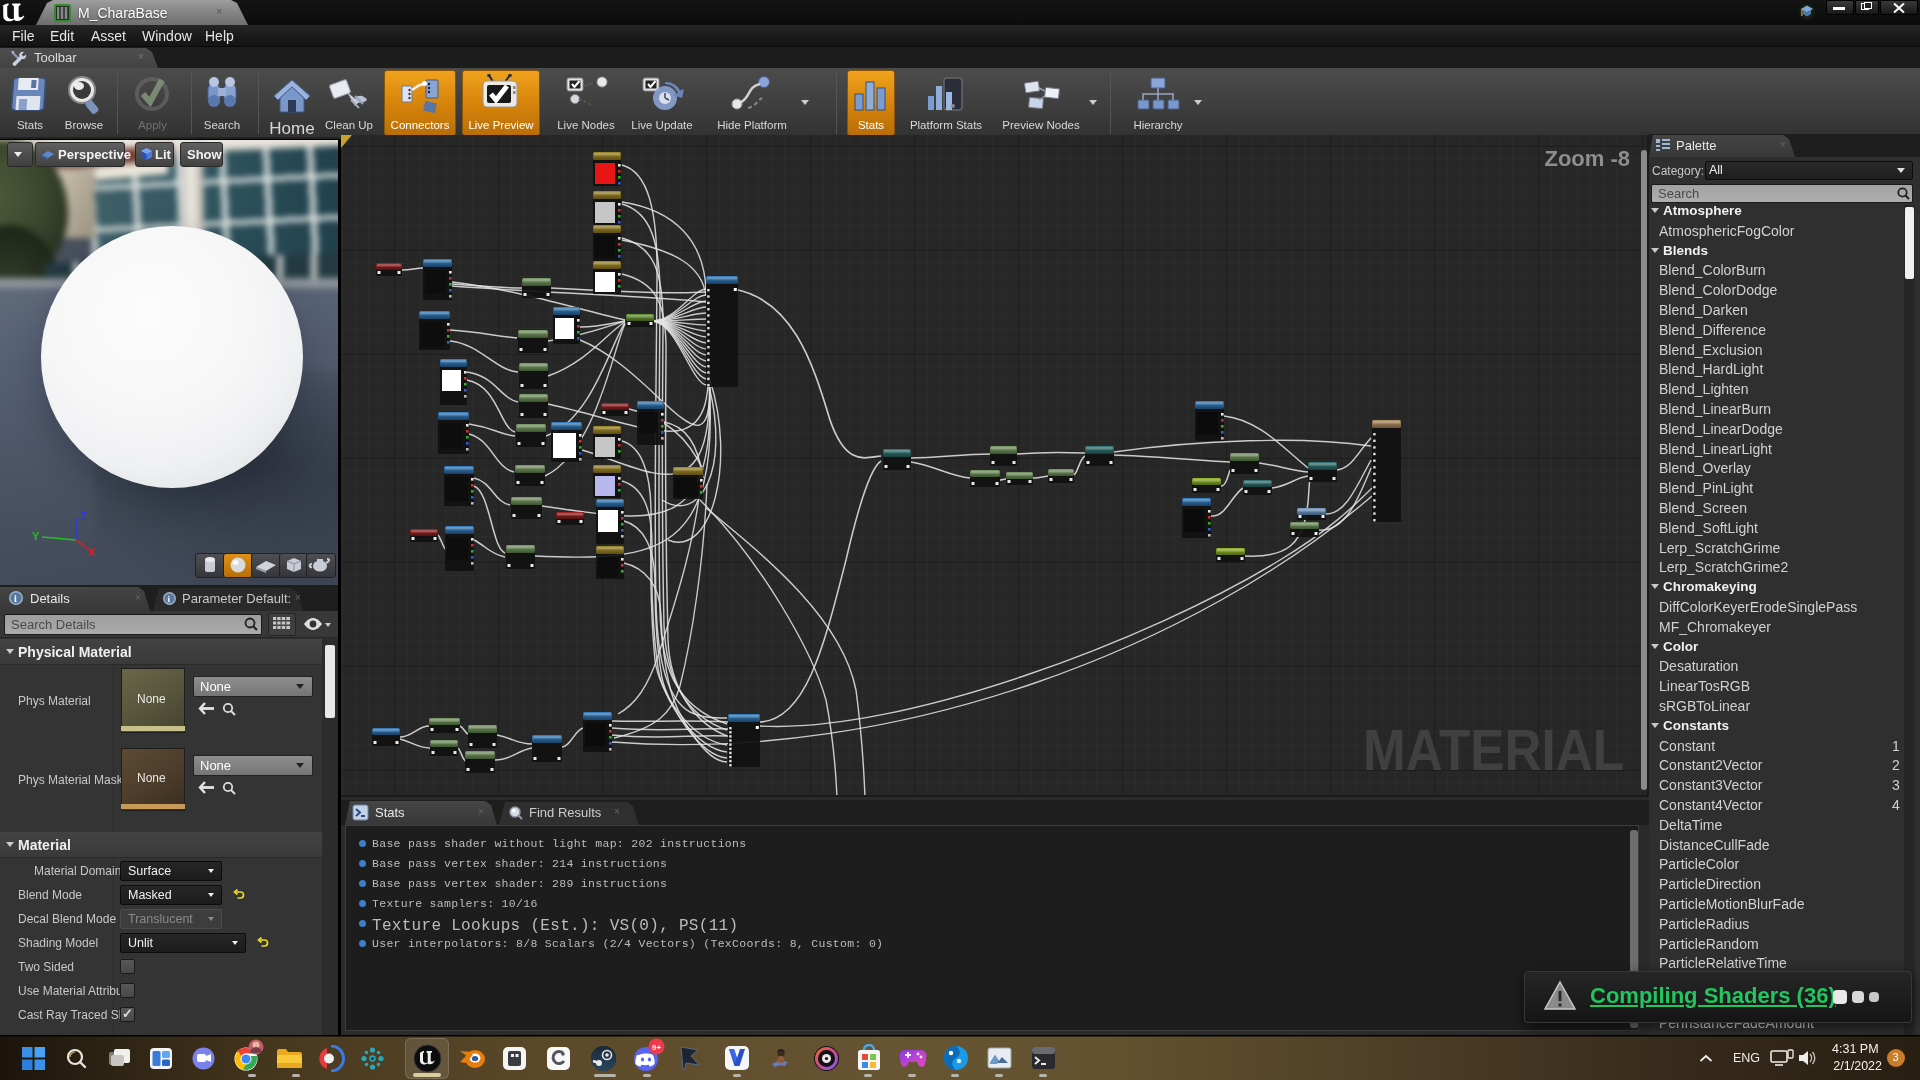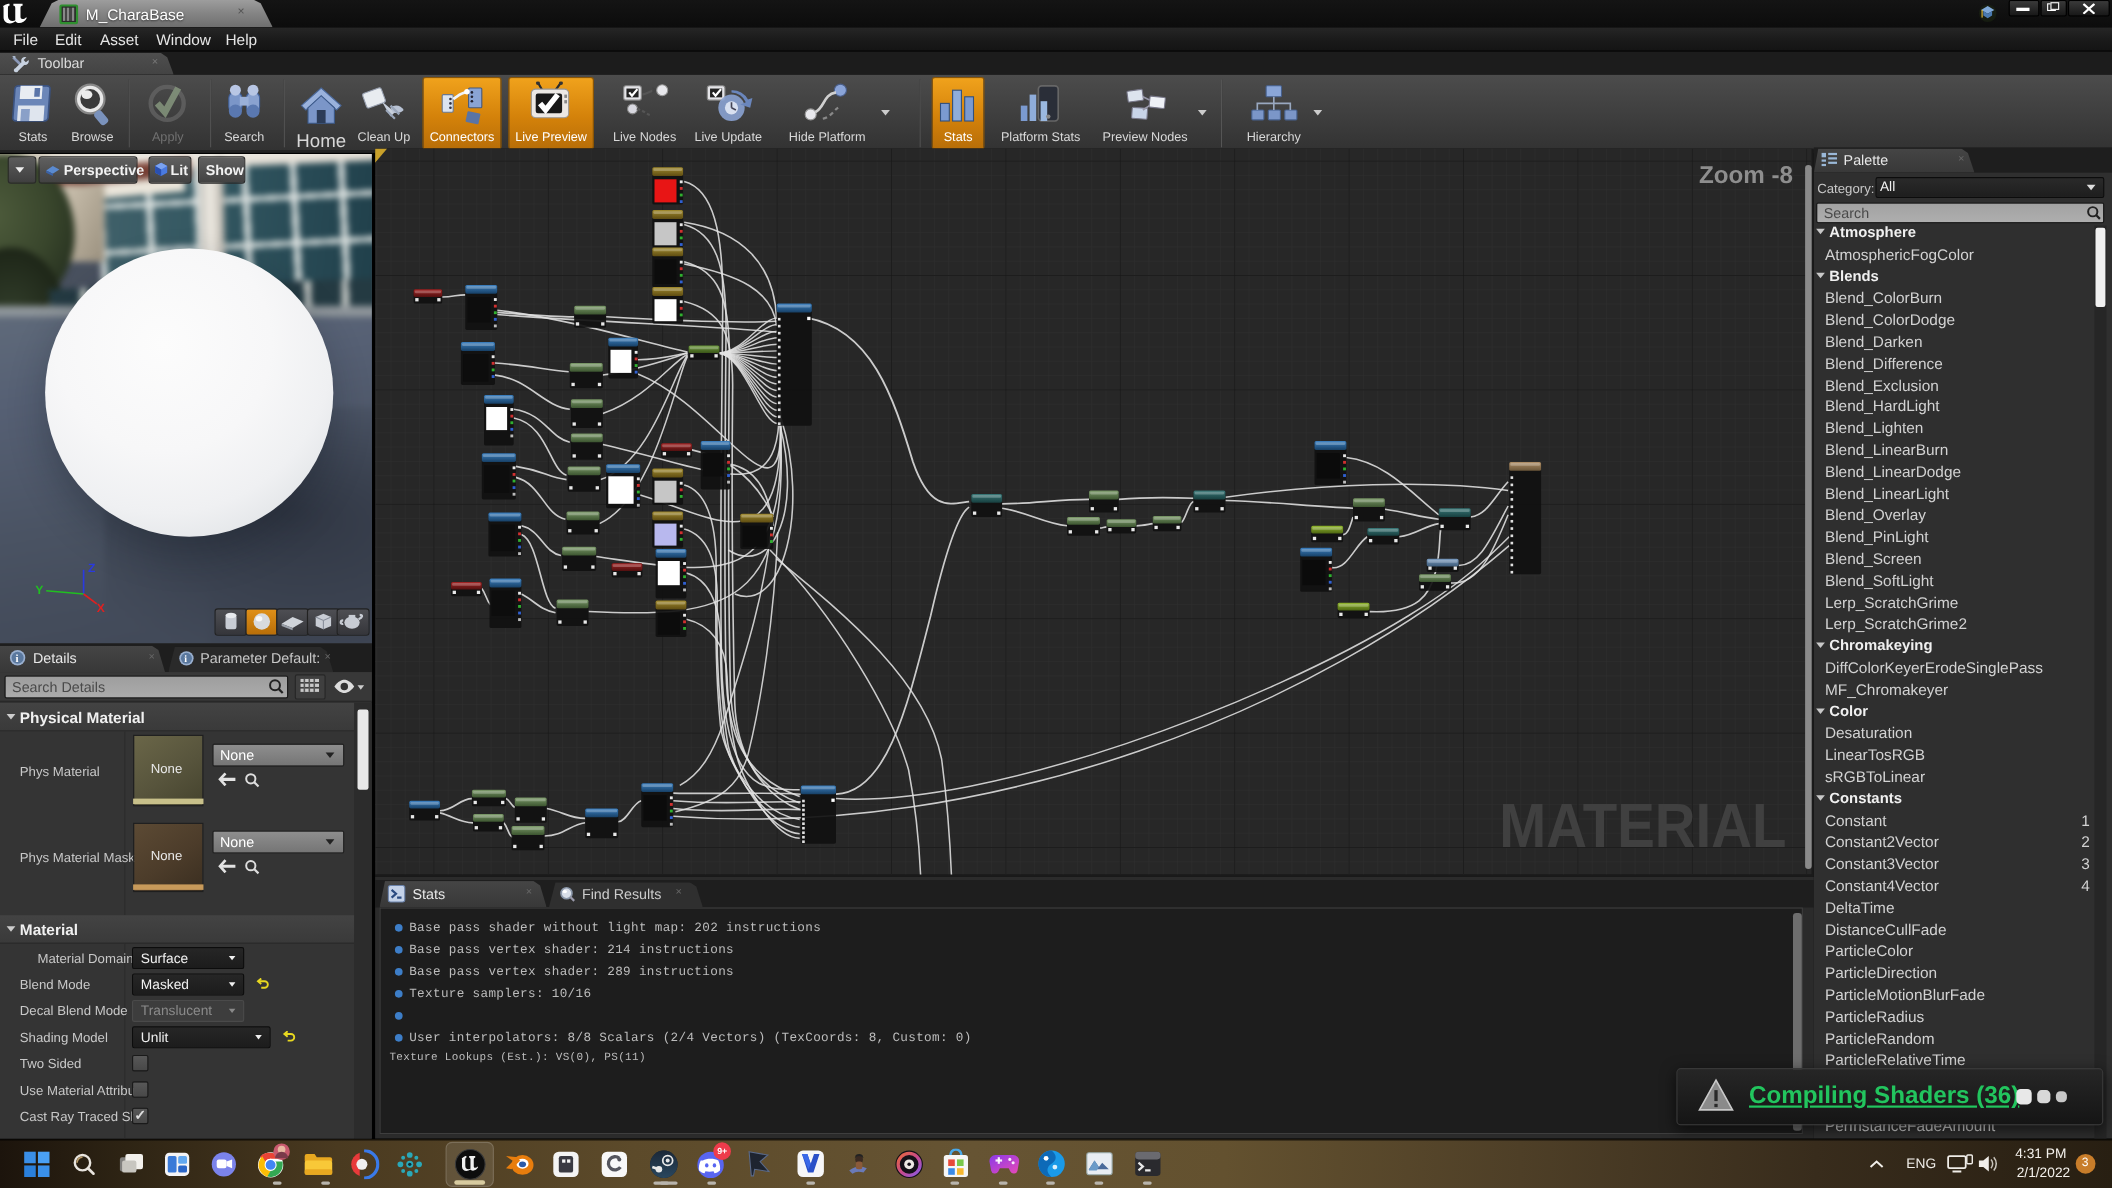--- a/index.html
+++ b/index.html
@@ -1068,21 +1068,21 @@
 <div class="abs" style="left:345px;top:825px;width:1294px;height:206px;background:#1d1d1d;border:1px solid #3e3e3e;"></div>
 <div class="abs" style="left:359px;top:840px;width:7px;height:7px;border-radius:50%;background:#3d7ec8;"></div>
     <div class="abs" style="left:372px;top:837px;font-size:11.5px;color:#bcbcbc;font-family:'Liberation Mono',monospace;letter-spacing:0.3px;">Base pass shader without light map: 202 instructions</div>
     <div class="abs" style="left:359px;top:860px;width:7px;height:7px;border-radius:50%;background:#3d7ec8;"></div>
     <div class="abs" style="left:372px;top:857px;font-size:11.5px;color:#bcbcbc;font-family:'Liberation Mono',monospace;letter-spacing:0.3px;">Base pass vertex shader: 214 instructions</div>
     <div class="abs" style="left:359px;top:880px;width:7px;height:7px;border-radius:50%;background:#3d7ec8;"></div>
     <div class="abs" style="left:372px;top:877px;font-size:11.5px;color:#bcbcbc;font-family:'Liberation Mono',monospace;letter-spacing:0.3px;">Base pass vertex shader: 289 instructions</div>
     <div class="abs" style="left:359px;top:900px;width:7px;height:7px;border-radius:50%;background:#3d7ec8;"></div>
     <div class="abs" style="left:372px;top:897px;font-size:11.5px;color:#bcbcbc;font-family:'Liberation Mono',monospace;letter-spacing:0.3px;">Texture samplers: 10/16</div>
     <div class="abs" style="left:359px;top:920px;width:7px;height:7px;border-radius:50%;background:#3d7ec8;"></div>
-    <div class="abs" style="left:354px;top:917px;font-size:10px;color:#bcbcbc;font-family:'Liberation Mono',monospace;letter-spacing:0.3px;margin-top:40px;">Texture Lookups (Est.): VS(0), PS(11)</div>
+    <div class="abs" style="left:372px;top:917px;font-size:16px;color:#bcbcbc;font-family:'Liberation Mono',monospace;letter-spacing:0.3px;">Texture Lookups (Est.): VS(0), PS(11)</div>
     <div class="abs" style="left:359px;top:940px;width:7px;height:7px;border-radius:50%;background:#3d7ec8;"></div>
     <div class="abs" style="left:372px;top:937px;font-size:11.5px;color:#bcbcbc;font-family:'Liberation Mono',monospace;letter-spacing:0.3px;">User interpolators: 8/8 Scalars (2/4 Vectors) (TexCoords: 8, Custom: 0)</div>
     <div class="abs" style="left:1630px;top:830px;width:8px;height:198px;background:#6e6e6e;border-radius:3px;"></div>
 <div class="abs" style="left:1649px;top:134px;width:271px;height:901px;background:#2f2f2f;"></div>
 <div class="abs" style="left:1649px;top:134px;width:271px;height:23px;background:#1e1e1e;"></div>
 <div class="abs" style="left:1649px;top:135px;width:146px;height:22px;background:linear-gradient(#454545,#383838);clip-path:polygon(0 100%,4px 0,134px 0,140px 4px,146px 100%);"></div>
 <svg class="abs" style="left:1655px;top:138px" width="16" height="15">
       <g fill="#9ab8d8">
         <rect x="1" y="1" width="4" height="4"></rect>
         <rect x="1" y="7" width="4" height="2"></rect>

